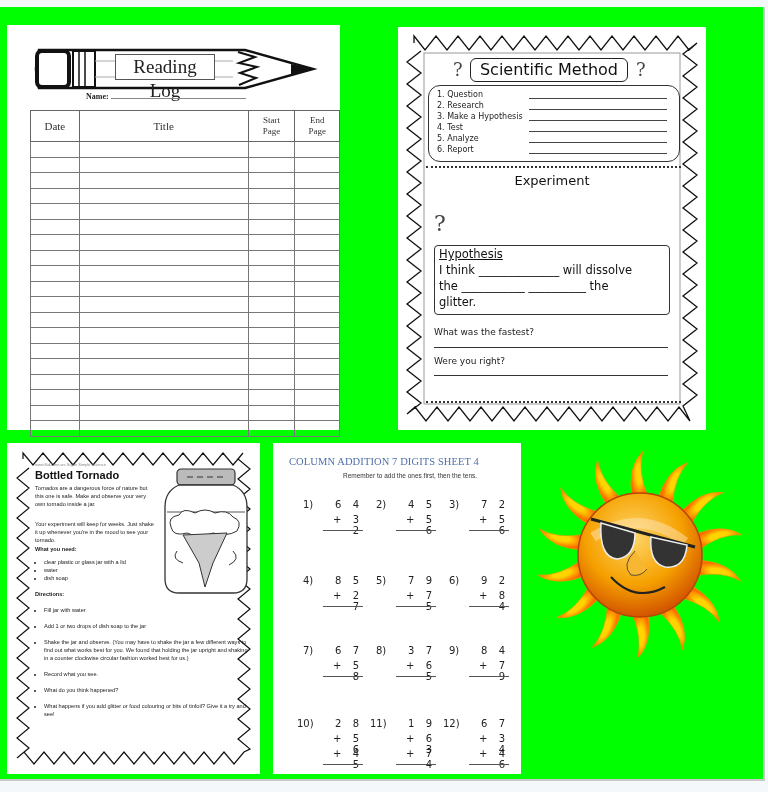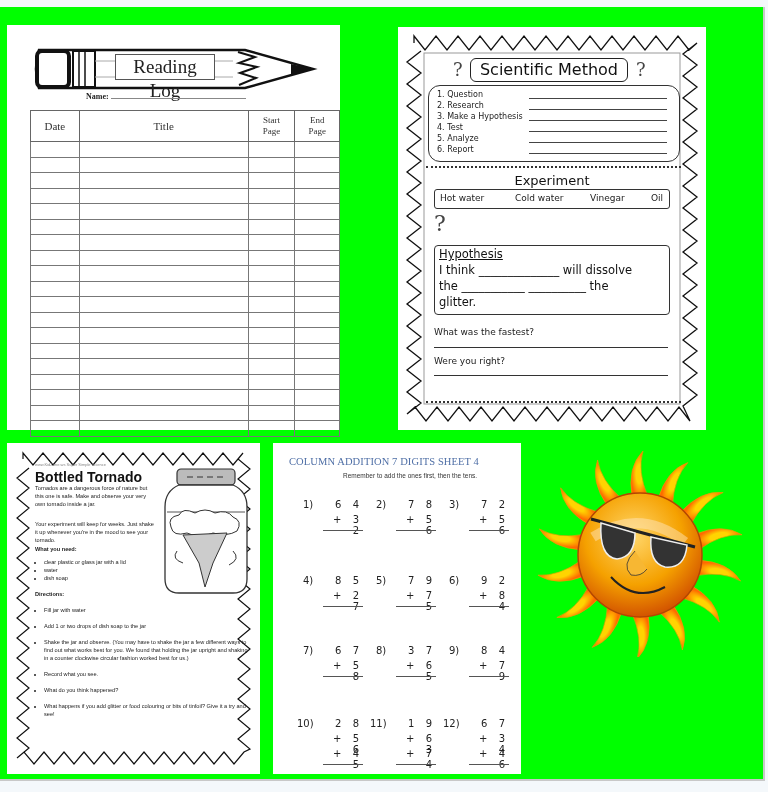--- a/index.html
+++ b/index.html
@@ -32,21 +32,21 @@
   .question { position:absolute; left:58px; top:187px; font-family:"DejaVu Sans", sans-serif; font-size:11.5px; line-height:16px; color:#111; }
   .hyp-box { position:absolute; left:36px; top:218px; width:234px; height:68px; border:1.5px solid #333; border-radius:4px; font-family:"DejaVu Sans", sans-serif; font-size:11.5px; color:#111; }
   .hyp-line { position:absolute; left:4px; }
   .sci-q { position:absolute; left:36px; font-family:"DejaVu Sans", sans-serif; font-size:9px; color:#222; }
   .sci-ans { position:absolute; left:36px; width:234px; border-bottom:1px solid #333; }
   .zz { position:absolute; }
 
   
   #tornado { left:7px; top:436px; width:253px; height:331px; }
   .tn-src { position:absolute; left:28px; top:19px; font-size:4px; color:#888; }
-  .tn-title { position:absolute; left:28px; top:26px; font-size:14px; font-weight:bold; color:#111; }
+  .tn-title { position:absolute; left:28px; top:26px; font-size:11px; font-weight:bold; color:#111; }
   .tn-text { position:absolute; left:28px; font-size:5.6px; line-height:8px; color:#222; width:120px; }
   .tn-b { font-weight:bold; }
   ul.tn-list { position:absolute; left:28px; margin:0; padding:0 0 0 9px; font-size:5.6px; line-height:8px; color:#222; width:205px; }
   ul.tn-list li { margin:0; }
   ul.tn-list.spaced li { margin-bottom:8px; }
 
   
   #math { left:273px; top:436px; width:248px; height:331px; }
   .m-title { position:absolute; left:16px; top:13px; font-family:"Liberation Serif", serif; font-size:10.5px; color:#4f6fa6; letter-spacing:0.1px; }
   .m-sub { position:absolute; left:70px; top:29px; font-size:6.5px; color:#333; }
@@ -223,26 +223,20 @@
       <span class="step" style="top:59px">6. Report</span>
       <div class="step-line" style="top:12px"></div>
       <div class="step-line" style="top:23px"></div>
       <div class="step-line" style="top:34px"></div>
       <div class="step-line" style="top:45px"></div>
       <div class="step-line" style="top:56px"></div>
       <div class="step-line" style="top:67px"></div>
     </div>
     <div class="sci-sep" style="top:139px"></div>
     <div class="exp-title">Experiment</div>
-    <div class="exp-box">
-      <span class="exp-item" style="left:5px">Hot water</span>
-      <span class="exp-item" style="left:80px">Cold water</span>
-      <span class="exp-item" style="left:155px">Vinegar</span>
-      <span class="exp-item" style="left:216px">Oil</span>
-    </div>
     <span class="qmark" style="left:36px;top:184px;font-size:22px;">?</span>
     <div class="hyp-box">
       <span class="hyp-line" style="top:1px;text-decoration:underline">Hypothesis</span>
       <span class="hyp-line" style="top:17px">I think ______________ will dissolve</span>
       <span class="hyp-line" style="top:33px">the ___________ __________ the</span>
       <span class="hyp-line" style="top:49px">glitter.</span>
     </div>
     <span class="sci-q" style="top:300px">What was the fastest?</span>
     <div class="sci-ans" style="top:320px"></div>
     <span class="sci-q" style="top:329px">Were you right?</span>
@@ -290,21 +284,21 @@
     <div class="m-sub">Remember to add the ones first, then the tens.</div>
     <div id="problems">
         <div class="prob" style="left: 30px; top: 56px;">
           <span class="pnum">1)</span>
           <span class="prow" style="top: 0px;">6 4</span>
           <span class="prow" style="top: 15px;">+ 3 2</span>
           <div class="pline" style="top: 31px;"></div>
         </div>
         <div class="prob" style="left: 103px; top: 56px;">
           <span class="pnum">2)</span>
-          <span class="prow" style="top: 0px;">7 8</span>
+          <span class="prow" style="top: 0px;">4 5</span>
           <span class="prow" style="top: 15px;">+ 5 6</span>
           <div class="pline" style="top: 31px;"></div>
         </div>
         <div class="prob" style="left: 176px; top: 56px;">
           <span class="pnum">3)</span>
           <span class="prow" style="top: 0px;">7 2</span>
           <span class="prow" style="top: 15px;">+ 5 6</span>
           <div class="pline" style="top: 31px;"></div>
         </div>
         <div class="prob" style="left: 30px; top: 132px;">

